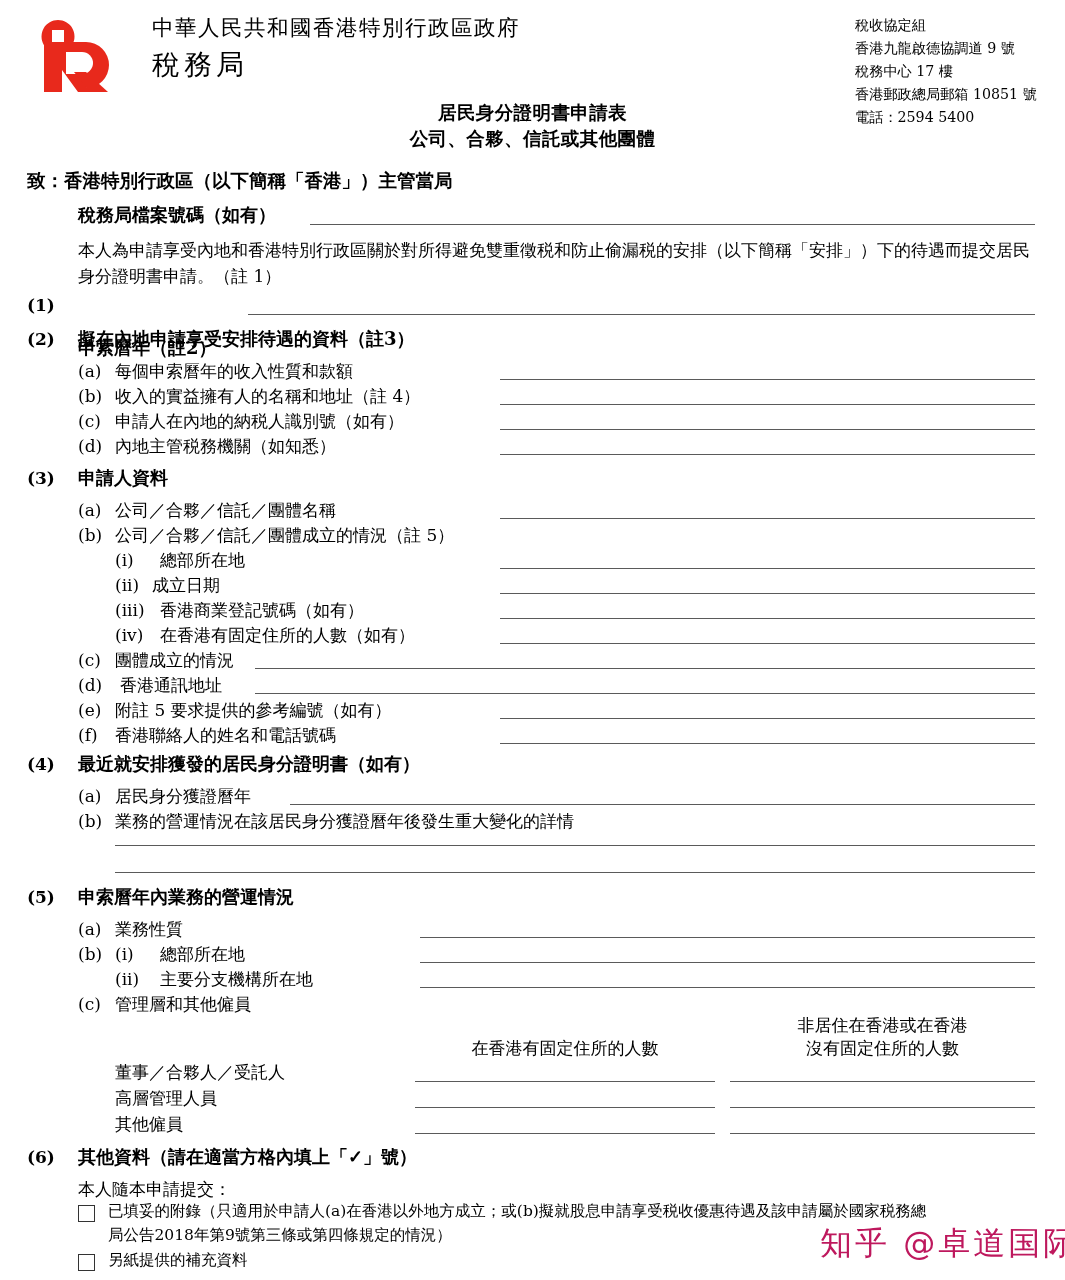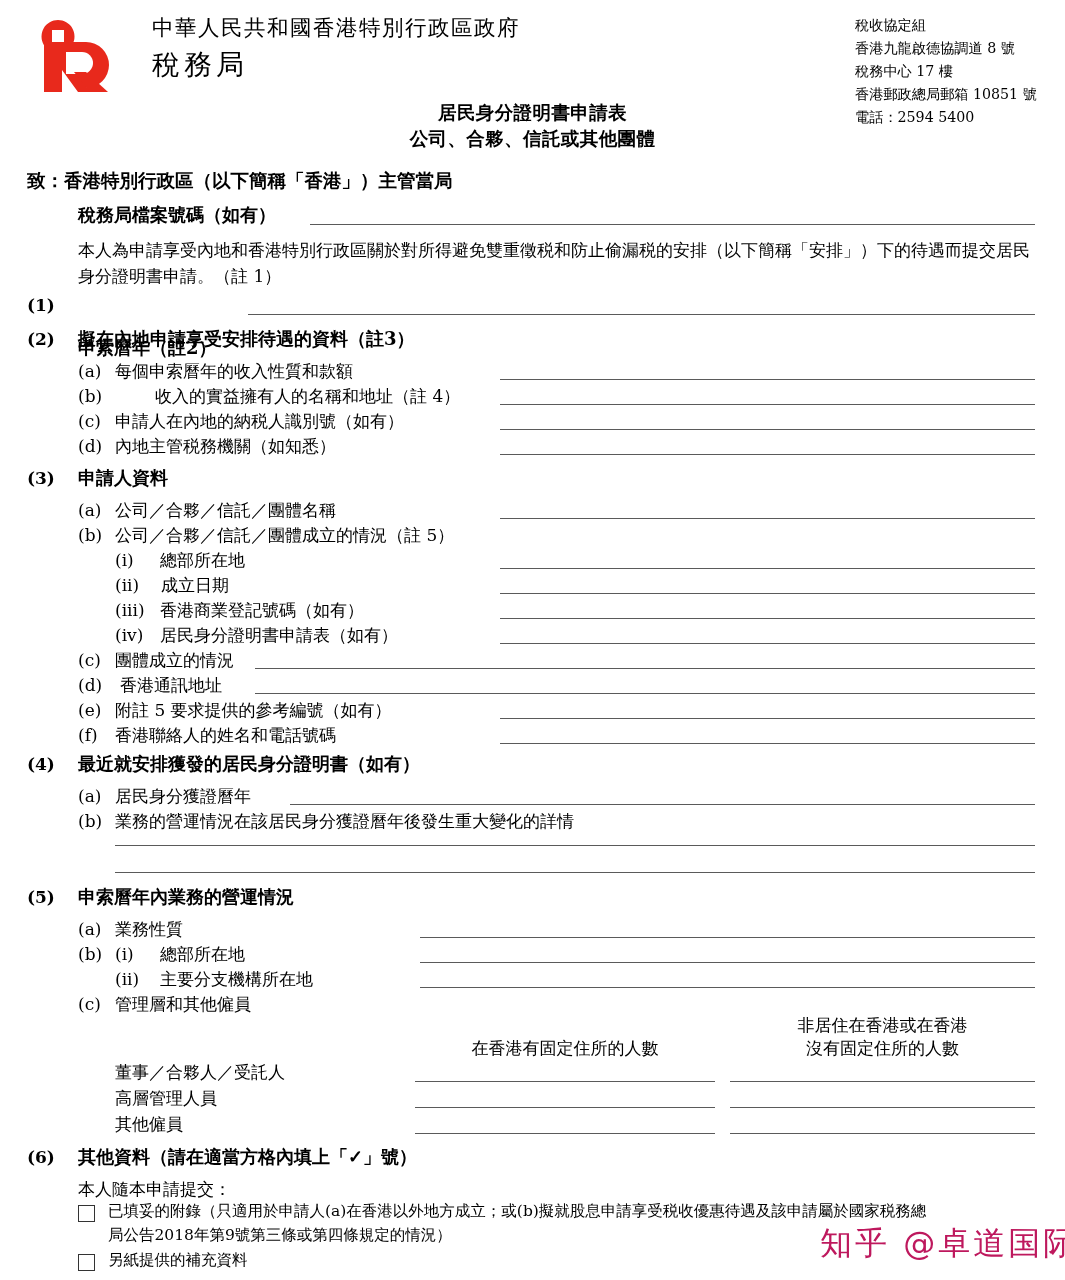--- a/index.html
+++ b/index.html
@@ -165,21 +165,21 @@
       </svg>
     </div>
 
     <div class="dept-block">
       <div class="dept-cn">中華人民共和國香港特別行政區政府</div>
       <div class="dept-name">稅務局</div>
     </div>
 
     <div class="address">
       <div>稅收協定組</div>
-      <div>香港九龍啟德協調道 8 號</div>
+      <div>香港九龍啟德協調道 9 號</div>
       <div>稅務中心 17 樓</div>
       <div>香港郵政總局郵箱 10851 號</div>
       <div>電話：2594 5400</div>
     </div>
   </div>
 
   <div class="form-title">
     <div>居民身分證明書申請表</div>
     <div>公司、合夥、信託或其他團體</div>
   </div>
@@ -198,21 +198,21 @@
     <div class="line" style="left:248px; top:314px; width:787px;"></div>
 
     <div class="num" style="left:27px; top:331px;">(2)</div>
     <div class="row bold" style="left:78px; top:330px; font-size:18px;">擬在內地申請享受安排待遇的資料（註3）</div>
 
     <div class="row" style="left:78px; top:363px;">(a)</div>
     <div class="row" style="left:115px; top:363px;">每個申索曆年的收入性質和款額</div>
     <div class="line" style="left:500px; top:379px; width:535px;"></div>
 
     <div class="row" style="left:78px; top:388px;">(b)</div>
-    <div class="row" style="left:115px; top:388px;margin-left:40px;">收入的實益擁有人的名稱和地址（註 4）</div>
+    <div class="row" style="left:115px; top:388px;">收入的實益擁有人的名稱和地址（註 4）</div>
     <div class="line" style="left:500px; top:404px; width:535px;"></div>
 
     <div class="row" style="left:78px; top:413px;">(c)</div>
     <div class="row" style="left:115px; top:413px;">申請人在內地的納税人識別號（如有）</div>
     <div class="line" style="left:500px; top:429px; width:535px;"></div>
 
     <div class="row" style="left:78px; top:438px;">(d)</div>
     <div class="row" style="left:115px; top:438px;">內地主管税務機關（如知悉）</div>
     <div class="line" style="left:500px; top:454px; width:535px;"></div>
 
@@ -224,29 +224,29 @@
     <div class="line" style="left:500px; top:518px; width:535px;"></div>
 
     <div class="row" style="left:78px; top:527px;">(b)</div>
     <div class="row" style="left:115px; top:527px;">公司／合夥／信託／團體成立的情況（註 5）</div>
 
     <div class="row" style="left:115px; top:552px;">(i)</div>
     <div class="row" style="left:160px; top:552px;">總部所在地</div>
     <div class="line" style="left:500px; top:568px; width:535px;"></div>
 
     <div class="row" style="left:115px; top:577px;">(ii)</div>
-    <div class="row" style="left:161px; top:577px;">成立日期</div>
+    <div class="row" style="left:152px; top:577px;">成立日期</div>
     <div class="line" style="left:500px; top:593px; width:535px;"></div>
 
     <div class="row" style="left:115px; top:602px;">(iii)</div>
     <div class="row" style="left:160px; top:602px;">香港商業登記號碼（如有）</div>
     <div class="line" style="left:500px; top:618px; width:535px;"></div>
 
     <div class="row" style="left:115px; top:627px;">(iv)</div>
-    <div class="row" style="left:160px; top:627px;">居民身分證明書申請表（如有）</div>
+    <div class="row" style="left:160px; top:627px;">在香港有固定住所的人數（如有）</div>
     <div class="line" style="left:500px; top:643px; width:535px;"></div>
 
     <div class="row" style="left:78px; top:652px;">(c)</div>
     <div class="row" style="left:115px; top:652px;">團體成立的情況</div>
     <div class="line" style="left:255px; top:668px; width:780px;"></div>
 
     <div class="row" style="left:78px; top:677px;">(d)</div>
     <div class="row" style="left:120px; top:677px;">香港通訊地址</div>
     <div class="line" style="left:255px; top:693px; width:780px;"></div>
 

